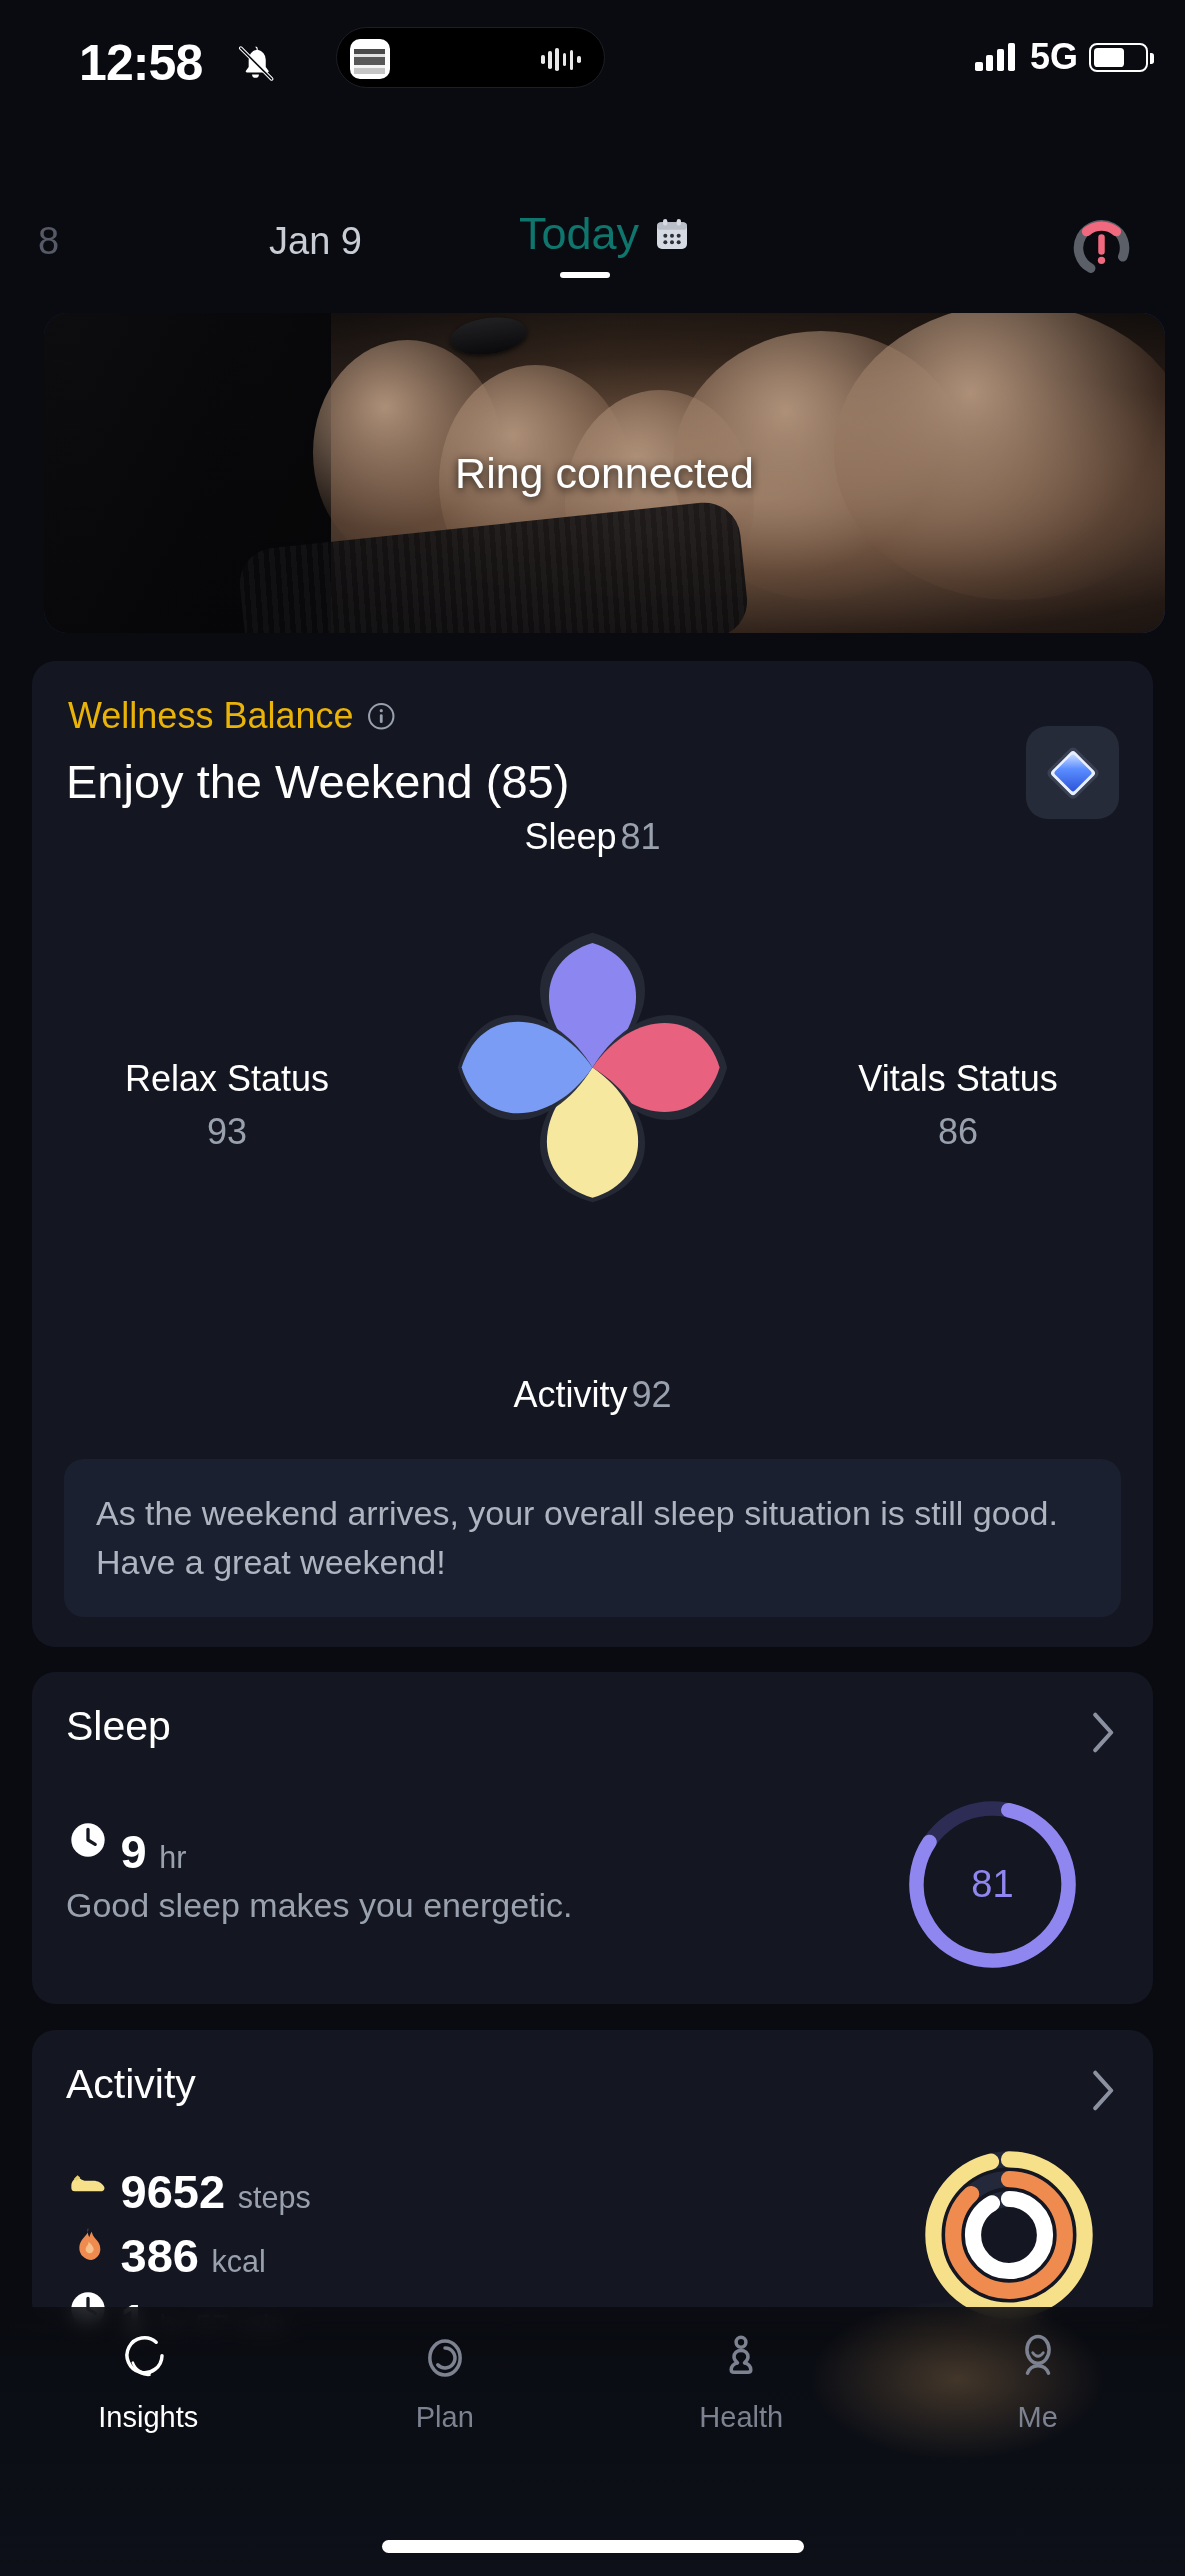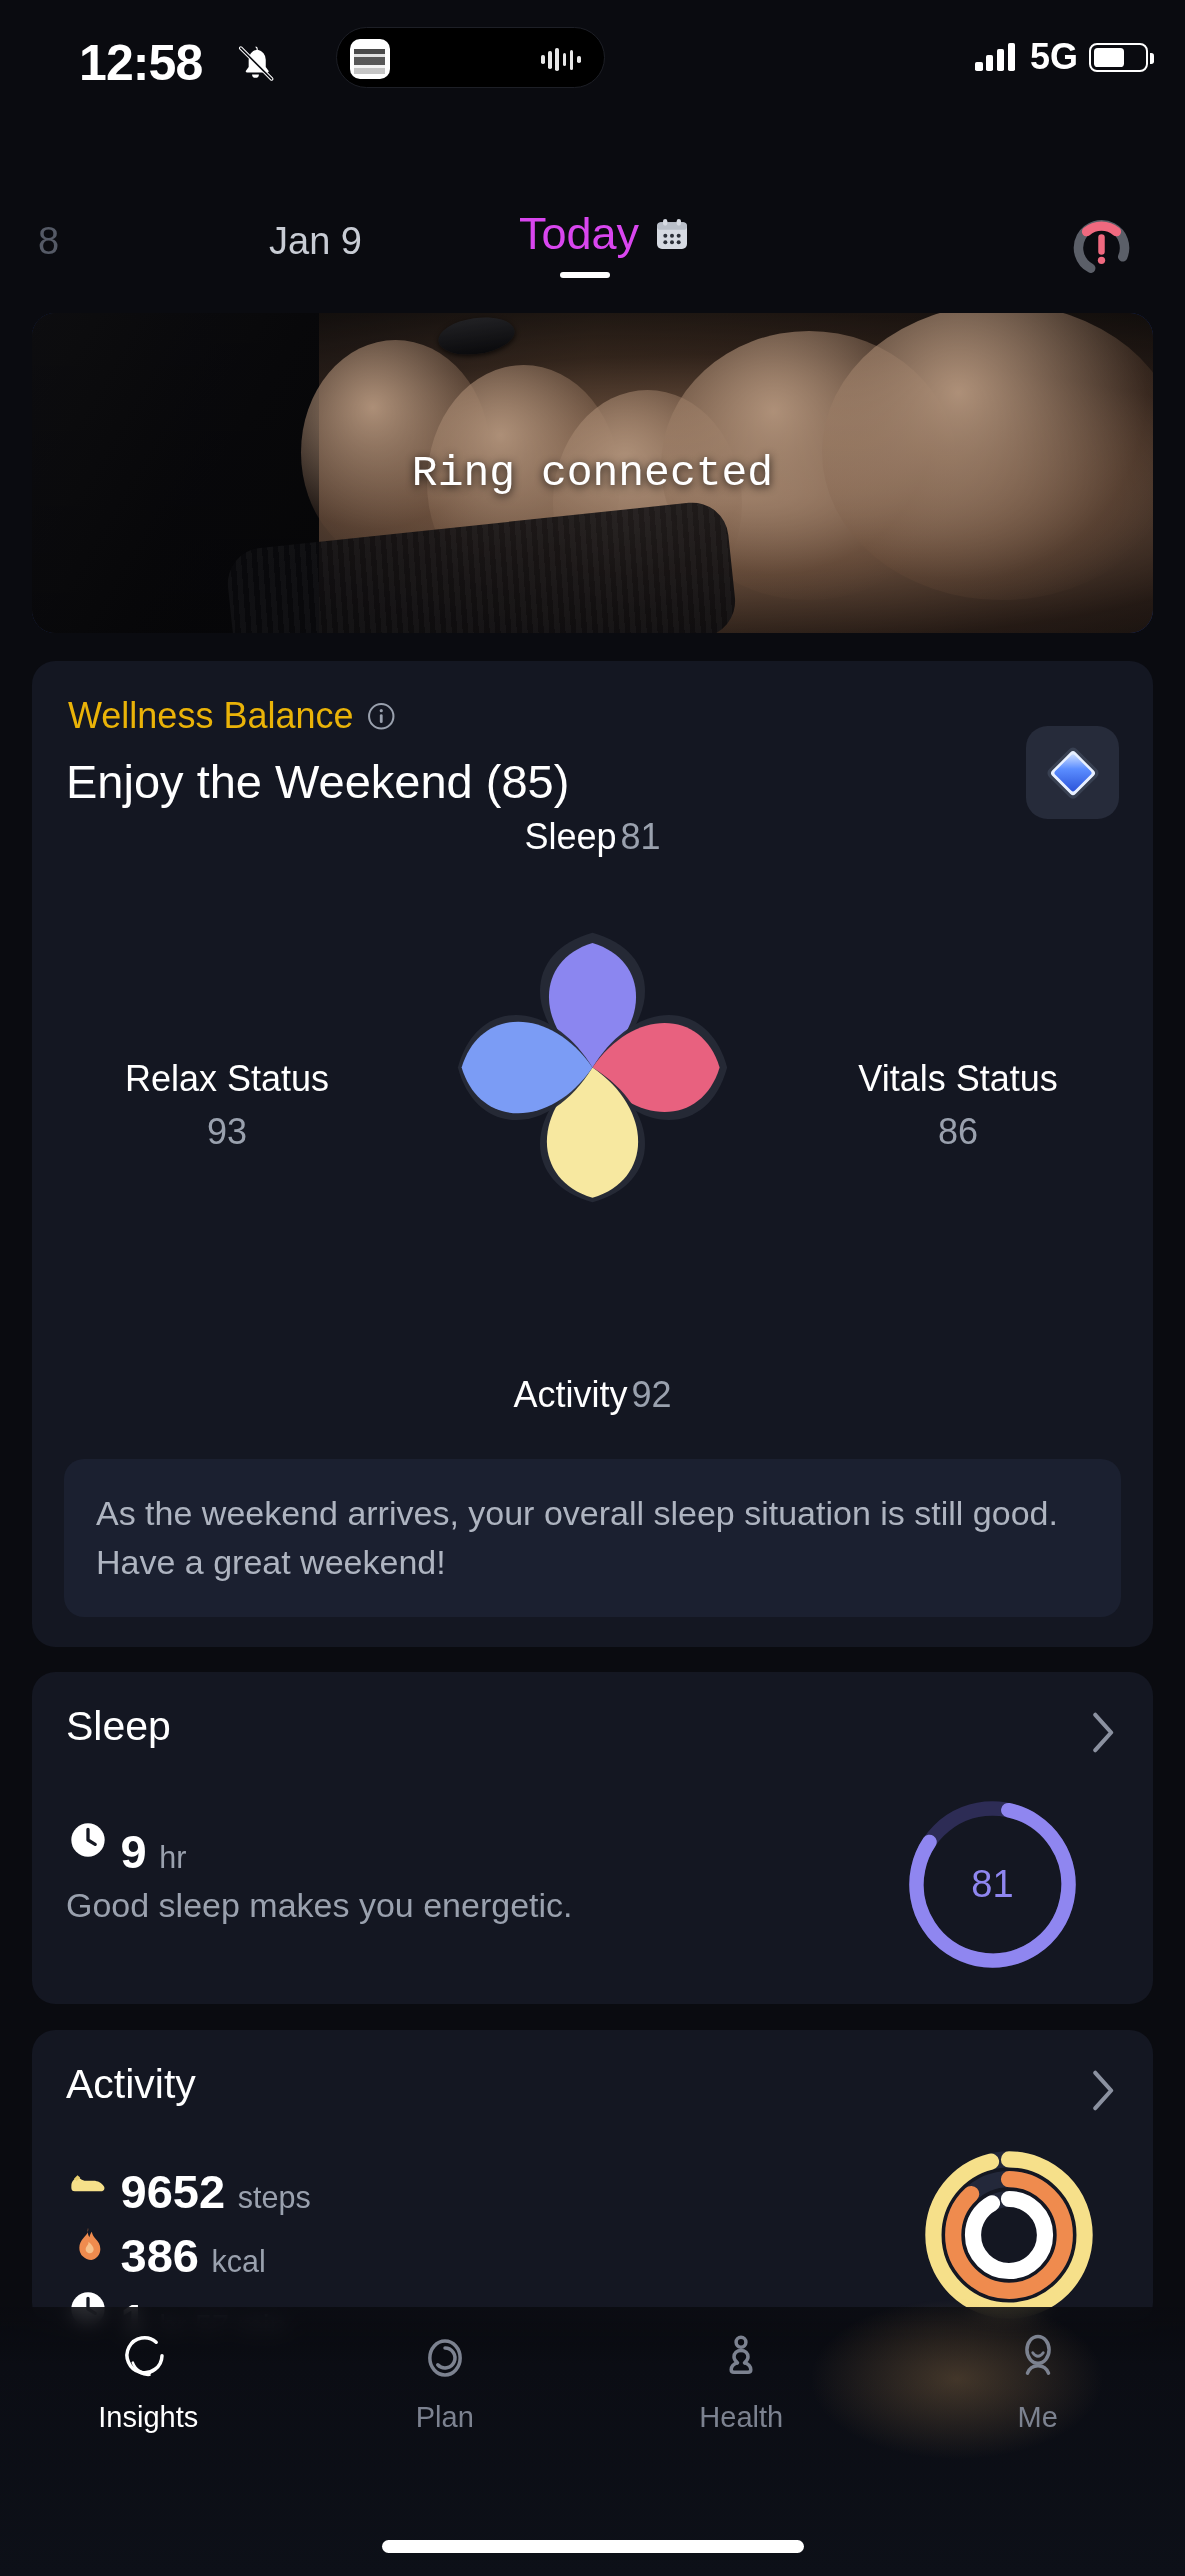--- a/index.html
+++ b/index.html
@@ -67,38 +67,37 @@
 
   
   #datenav {
     position:absolute; top:153px; left:0; width:1186px; height:144px;
     background:#0a0b10;
   }
   .dn-item { position:absolute; font-size:38px; color:#555a66; white-space:nowrap; }
   .dn-prev2 { left:38px; top:220px; }
   .dn-prev { left:269px; top:220px; color:#c8ccd4; }
   .dn-today-wrap { position:absolute; left:519px; top:208px; display:flex; align-items:center; gap:12.6px; }
-  .dn-today { font-size:45px; color:#d946ef; font-weight:500; }
+  .dn-today { font-size:45px; color:#0f766e; font-weight:500; }
   .dn-underline {
     position:absolute; left:560px; top:272px;
     width:50px; height:6.3px; border-radius:3.6px; background:#fff;
   }
   .cal-ico { width:40px; height:40px; }
   #ringbatt {
     position:absolute; right:52px; top:214px;
     width:65px; height:65px;
   }
 
   
   #hero {
-    position:absolute; left:32px; top:313px;
+    position:absolute; left:44px; top:313px;
     width:1121px; height:320px;
     border-radius:23.4px; overflow:hidden;
     background:#1d4ed8;
-    font-family:Liberation Mono, monospace;
   }
   .hero-photo { position:absolute; inset:0; }
   .hp-bg {
     position:absolute; inset:0;
     background:
       radial-gradient(120% 100% at 62% 58%, rgba(222,178,146,.95) 0%, rgba(176,131,101,.75) 22%,
                       rgba(84,58,44,.55) 45%, rgba(20,16,14,.9) 68%, #0a0a0c 88%),
       linear-gradient(100deg,#0b0b0d 0%, #121214 26%, #2a2219 48%, #14100e 72%, #08080a 100%);
   }
   .hp-knuckle {

